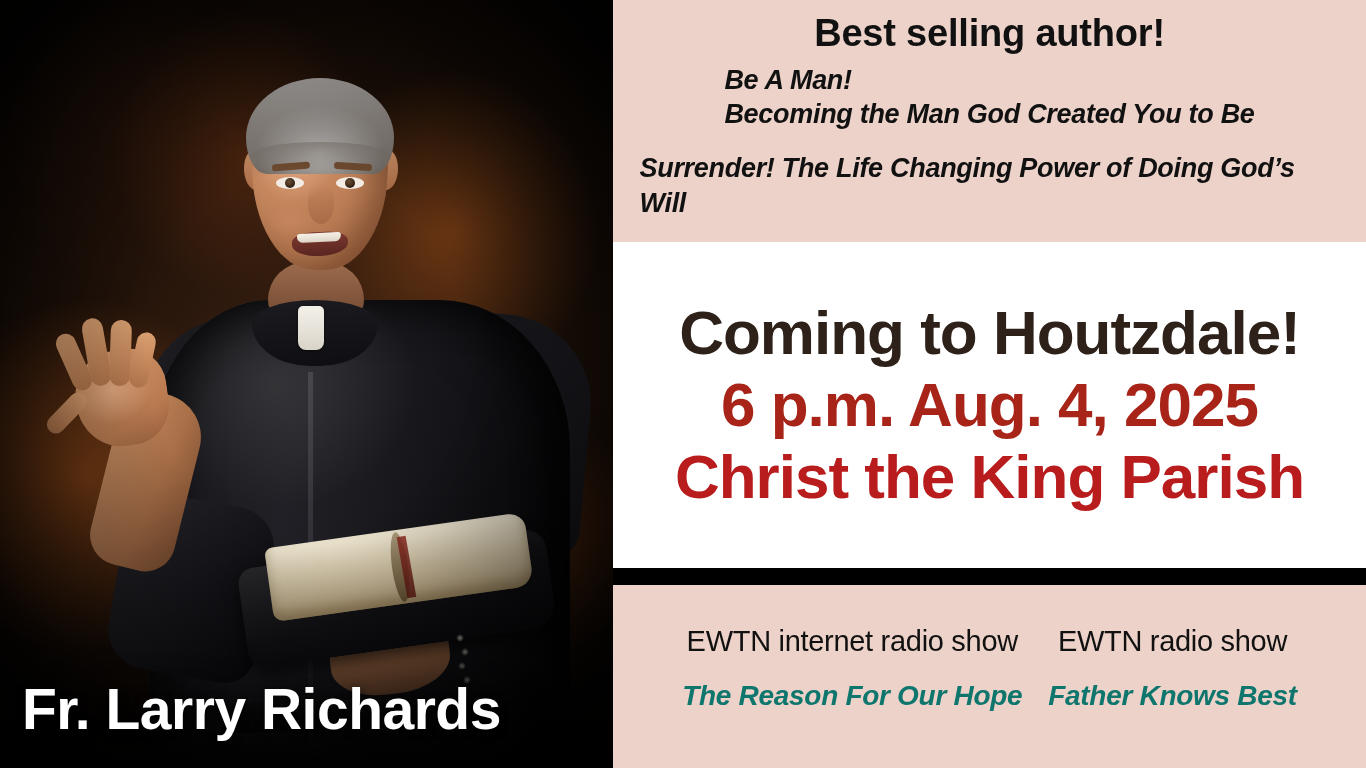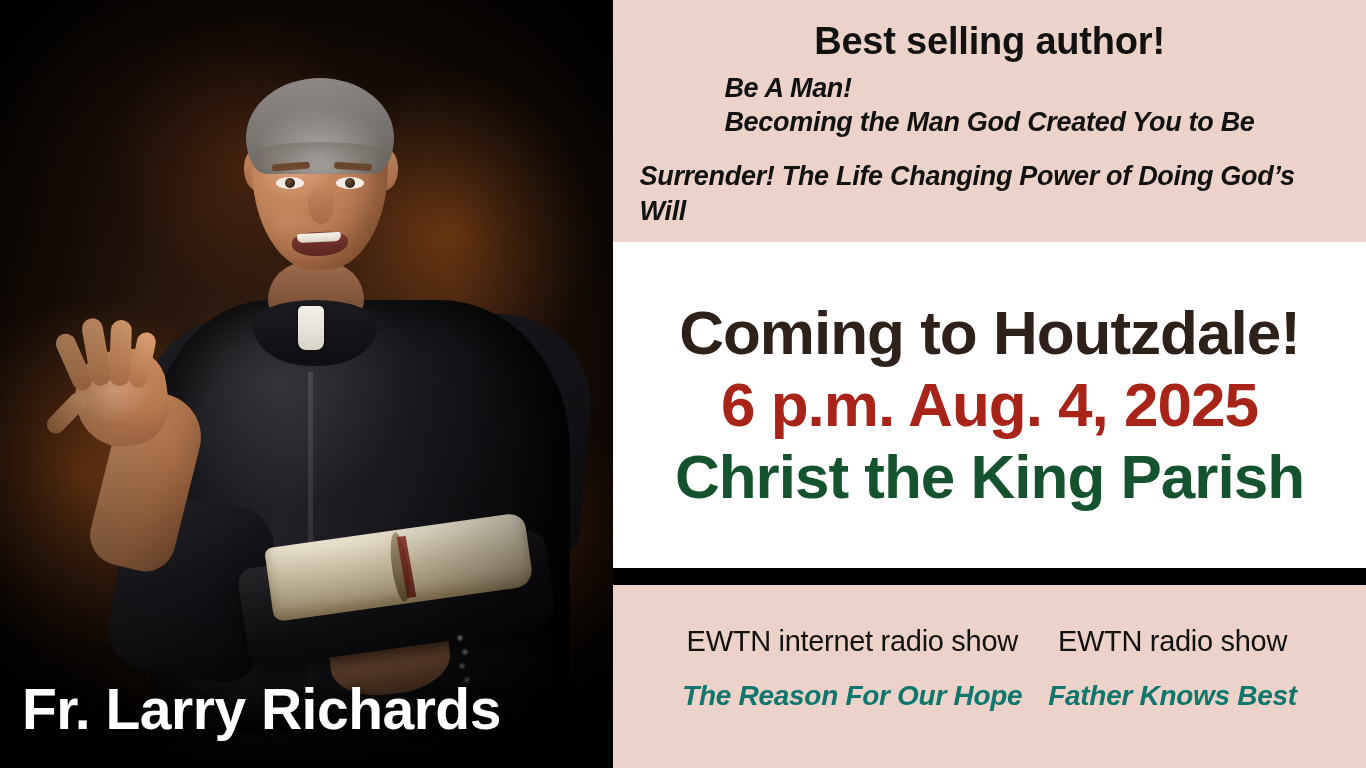--- a/index.html
+++ b/index.html
@@ -322,21 +322,21 @@
   #band-books   { top: 0;     height: 259px; background: #ecd2c8; }
   #band-event   { top: 242px; height: 326px; background: #ffffff; }
   #band-shows   { top: 585px; height: 183px; background: #ecd2c8; }
 
   .books-inner {
     height: 100%;
     display: flex;
     flex-direction: column;
     align-items: center;
     justify-content: flex-start;
-    padding: 20px 8px 0 8px;
+    padding: 12px 8px 0 8px;
     box-sizing: border-box;
   }
   .tagline {
     font-size: 38px;
     font-weight: bold;
     color: #111111;
     letter-spacing: -0.2px;
     margin-top: 2px;
     line-height: 1.05;
   }
@@ -360,21 +360,21 @@
     gap: 6px;
   }
   .event-line {
     font-weight: bold;
     line-height: 1.06;
     white-space: nowrap;
     letter-spacing: -1px;
   }
   #event-place  { font-size: 62px; color: #2d2119; }
   #event-when   { font-size: 62px; color: #a82418; }
-  #event-parish { font-size: 62px; color: #14532d; }
+  #event-parish { font-size: 62px; color: #b91c1c; }
 
   .shows-inner {
     height: 100%;
     display: flex;
     align-items: center;
     justify-content: center;
     gap: 26px;
     padding-bottom: 16px;
     box-sizing: border-box;
   }

